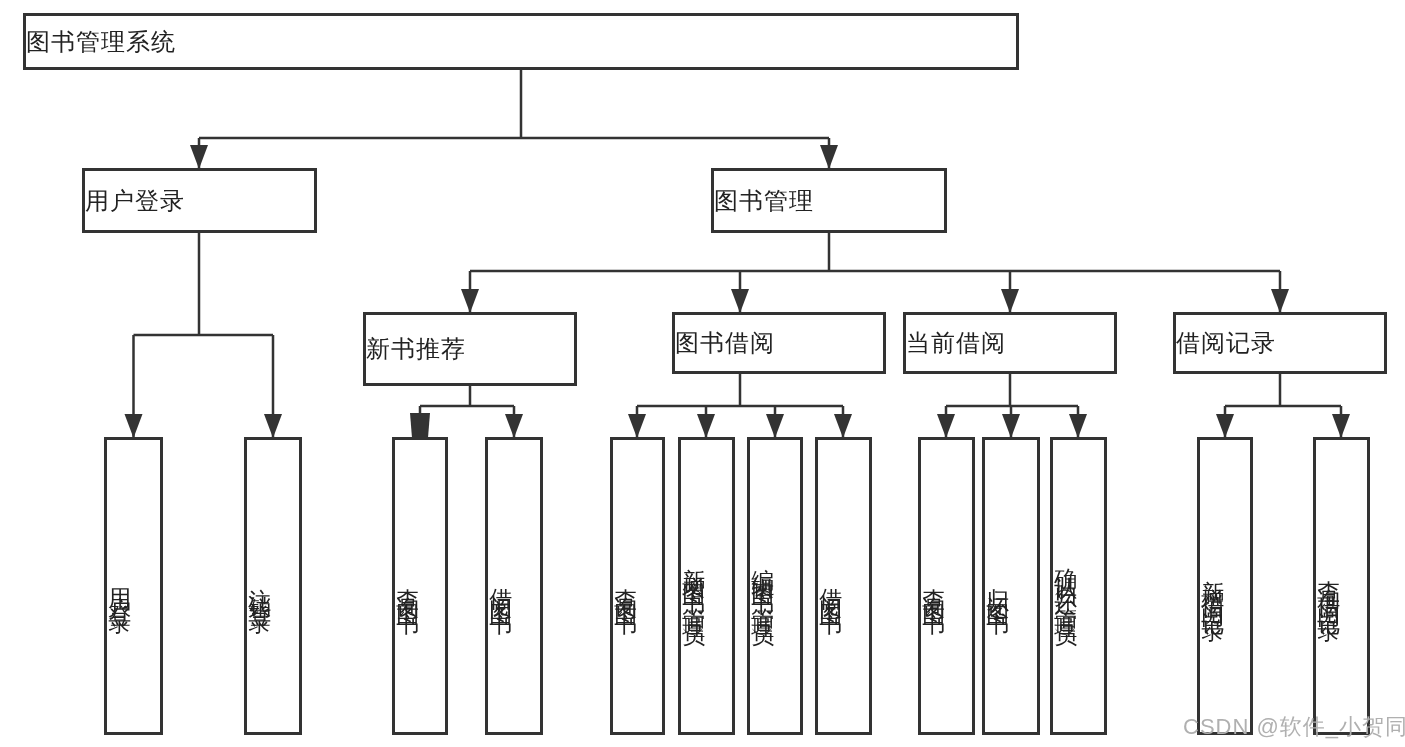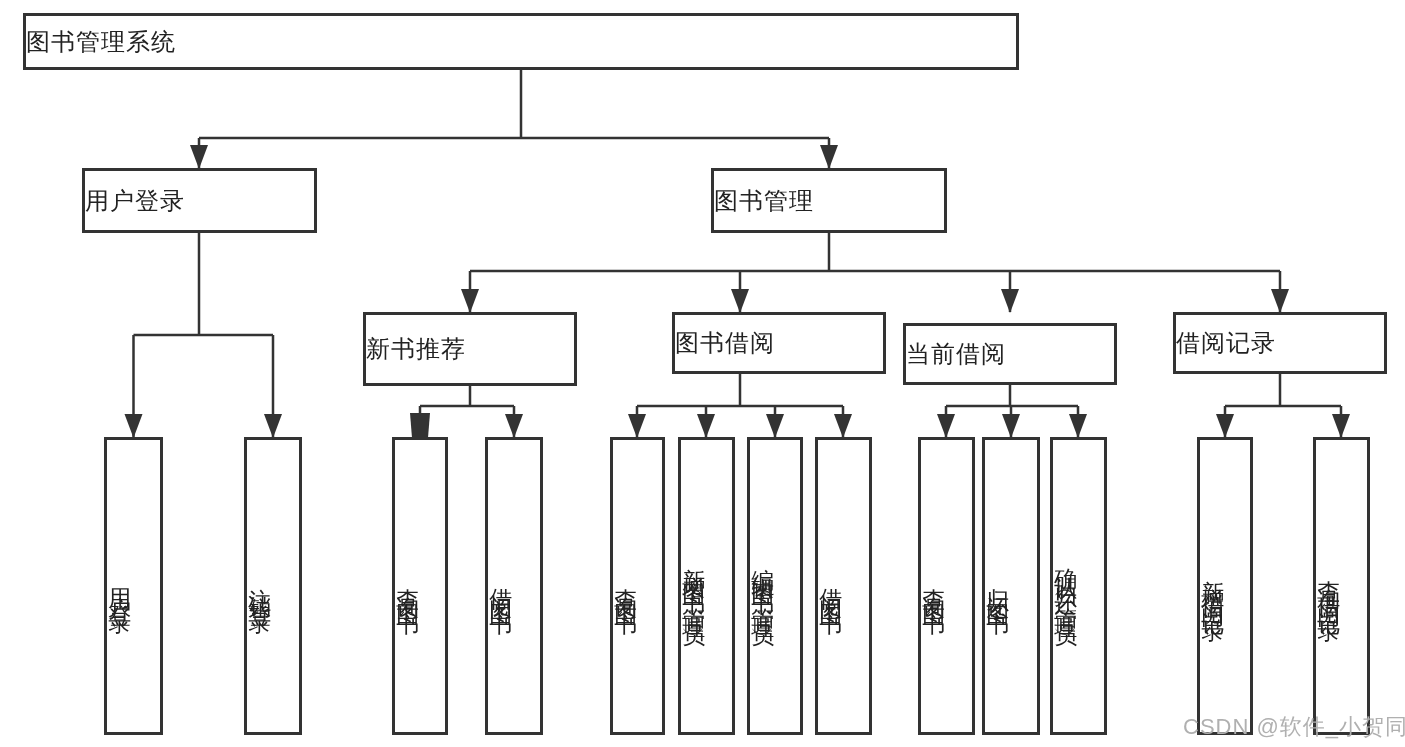--- a/index.html
+++ b/index.html
@@ -106,21 +106,21 @@
   <div class="node" style="left:711px; top:168px; width:236px; height:65px;">
     <span>图书管理</span>
   </div>
 
   <div class="node" style="left:363px; top:312px; width:214px; height:74px;">
     <span>新书推荐</span>
   </div>
   <div class="node" style="left:633px; top:312px; width:214px; height:62px;margin-left:39px;">
     <span>图书借阅</span>
   </div>
-  <div class="node" style="left:903px; top:312px; width:214px; height:62px;margin-top:11px;">
+  <div class="node" style="left:903px; top:312px; width:214px; height:62px;">
     <span>当前借阅</span>
   </div>
   <div class="node" style="left:1173px; top:312px; width:214px; height:62px;">
     <span>借阅记录</span>
   </div>
 
   <div class="node leaf" style="left:104px; top:437px; width:59px; height:298px;">
     <span>用户登录</span>
   </div>
   <div class="node leaf" style="left:244px; top:437px; width:58px; height:298px;">

